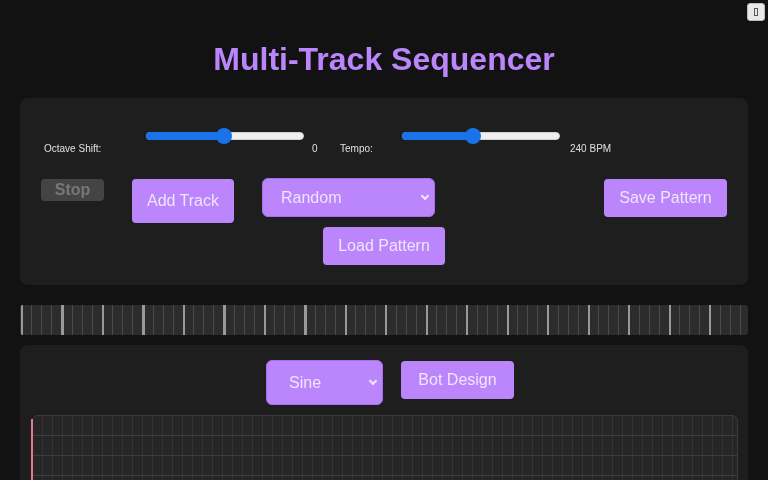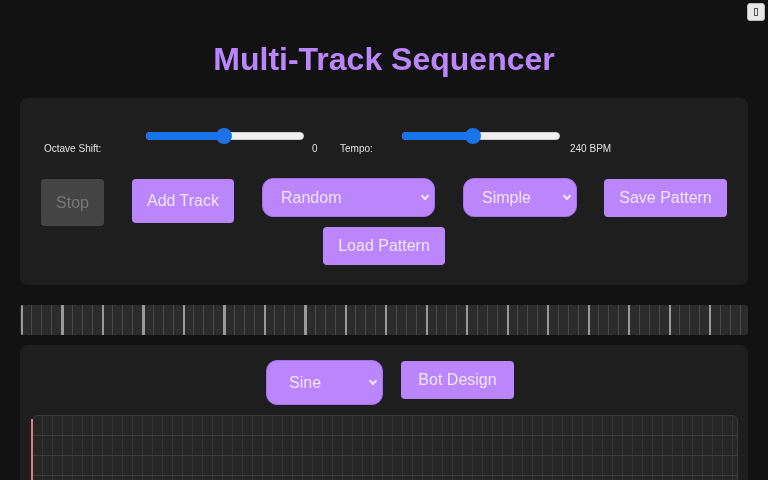--- a/index.html
+++ b/index.html
@@ -47,21 +47,21 @@
       background: #1a73e8; border-radius: 50%;
     }
     .btn {
       position: absolute; background: #bb86fc; color: #f0e4ff;
       border-radius: 4px; font-size: 16px; display: flex;
       align-items: center; justify-content: center; border: none;
     }
     .btn.disabled { background: #444; color: #777; }
     .select {
       position: absolute; background: #bb86fc; color: #f0e4ff;
-      border-radius: 11px; font-size: 16px; display: flex;
+      border-radius: 6px; font-size: 16px; display: flex;
       align-items: center; padding-left: 18px; border: 1px solid #a56ff0;
     }
     .select .chev {
       position: absolute; right: 6px; top: 50%; width: 6px; height: 6px;
       margin-top: -5px; border-right: 2px solid #f0e4ff; border-bottom: 2px solid #f0e4ff;
       transform: rotate(45deg);
     }
     .timeline {
       position: absolute; left: 20px; top: 305px; width: 728px; height: 30px;
       background: #2c2c2c; border-radius: 3px; overflow: hidden;
@@ -110,32 +110,28 @@
 
   <span class="label" style="left:340px; top:139px;">Tempo:</span>
   <div class="slider" style="left:402px; top:128px; width:158px;">
     <div class="track"></div>
     <div class="fill" style="width:72px;"></div>
     <div class="thumb" style="left:63px;"></div>
   </div>
   <span class="label" style="left:570px; top:139px;">240 BPM</span>
 
 
-  <div class="btn disabled" style="left:41px; top:179px; width:63px; height:47px;">Stop</div>
+  <div class="btn disabled" style="left:41px; top:179px; width:63px; height:22px;font-weight:bold;">Stop</div>
   <div class="btn" style="left:132px; top:179px; width:102px; height:44px;">Add Track</div>
 
   <div class="select" style="left:262px; top:178px; width:173px; height:39px;">
     <span>Random</span>
     <span class="chev"></span>
   </div>
 
-  <div class="select" style="left:463px; top:178px; width:114px; height:39px;">
-    <span>Simple</span>
-    <span class="chev"></span>
-  </div>
 
   <div class="btn" style="left:604px; top:179px; width:123px; height:38px;">Save Pattern</div>
 
   <div class="btn" style="left:323px; top:227px; width:122px; height:38px;">Load Pattern</div>
 
   <div class="timeline"></div>
 
   <div class="panel2"></div>
 
   <div class="select" style="left:266px; top:360px; width:117px; height:45px;padding-left:22px;">

